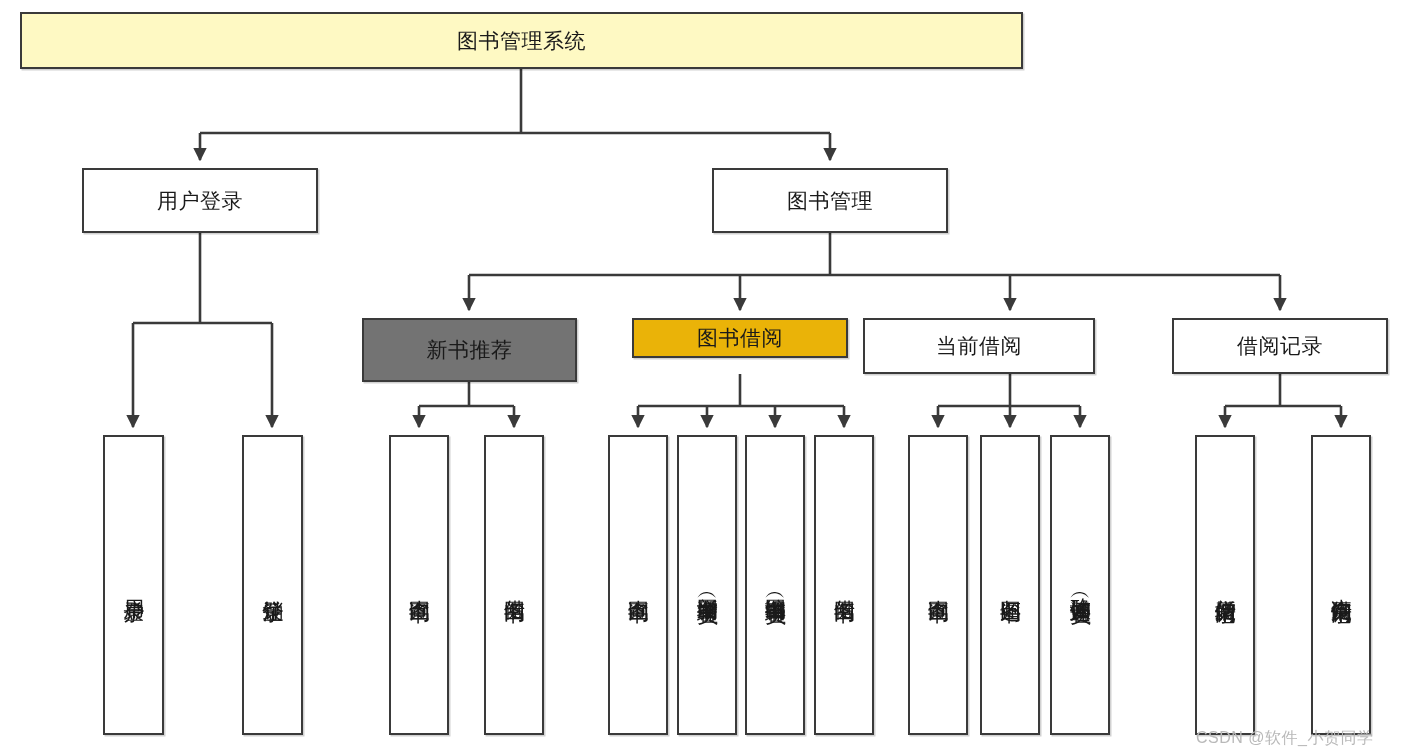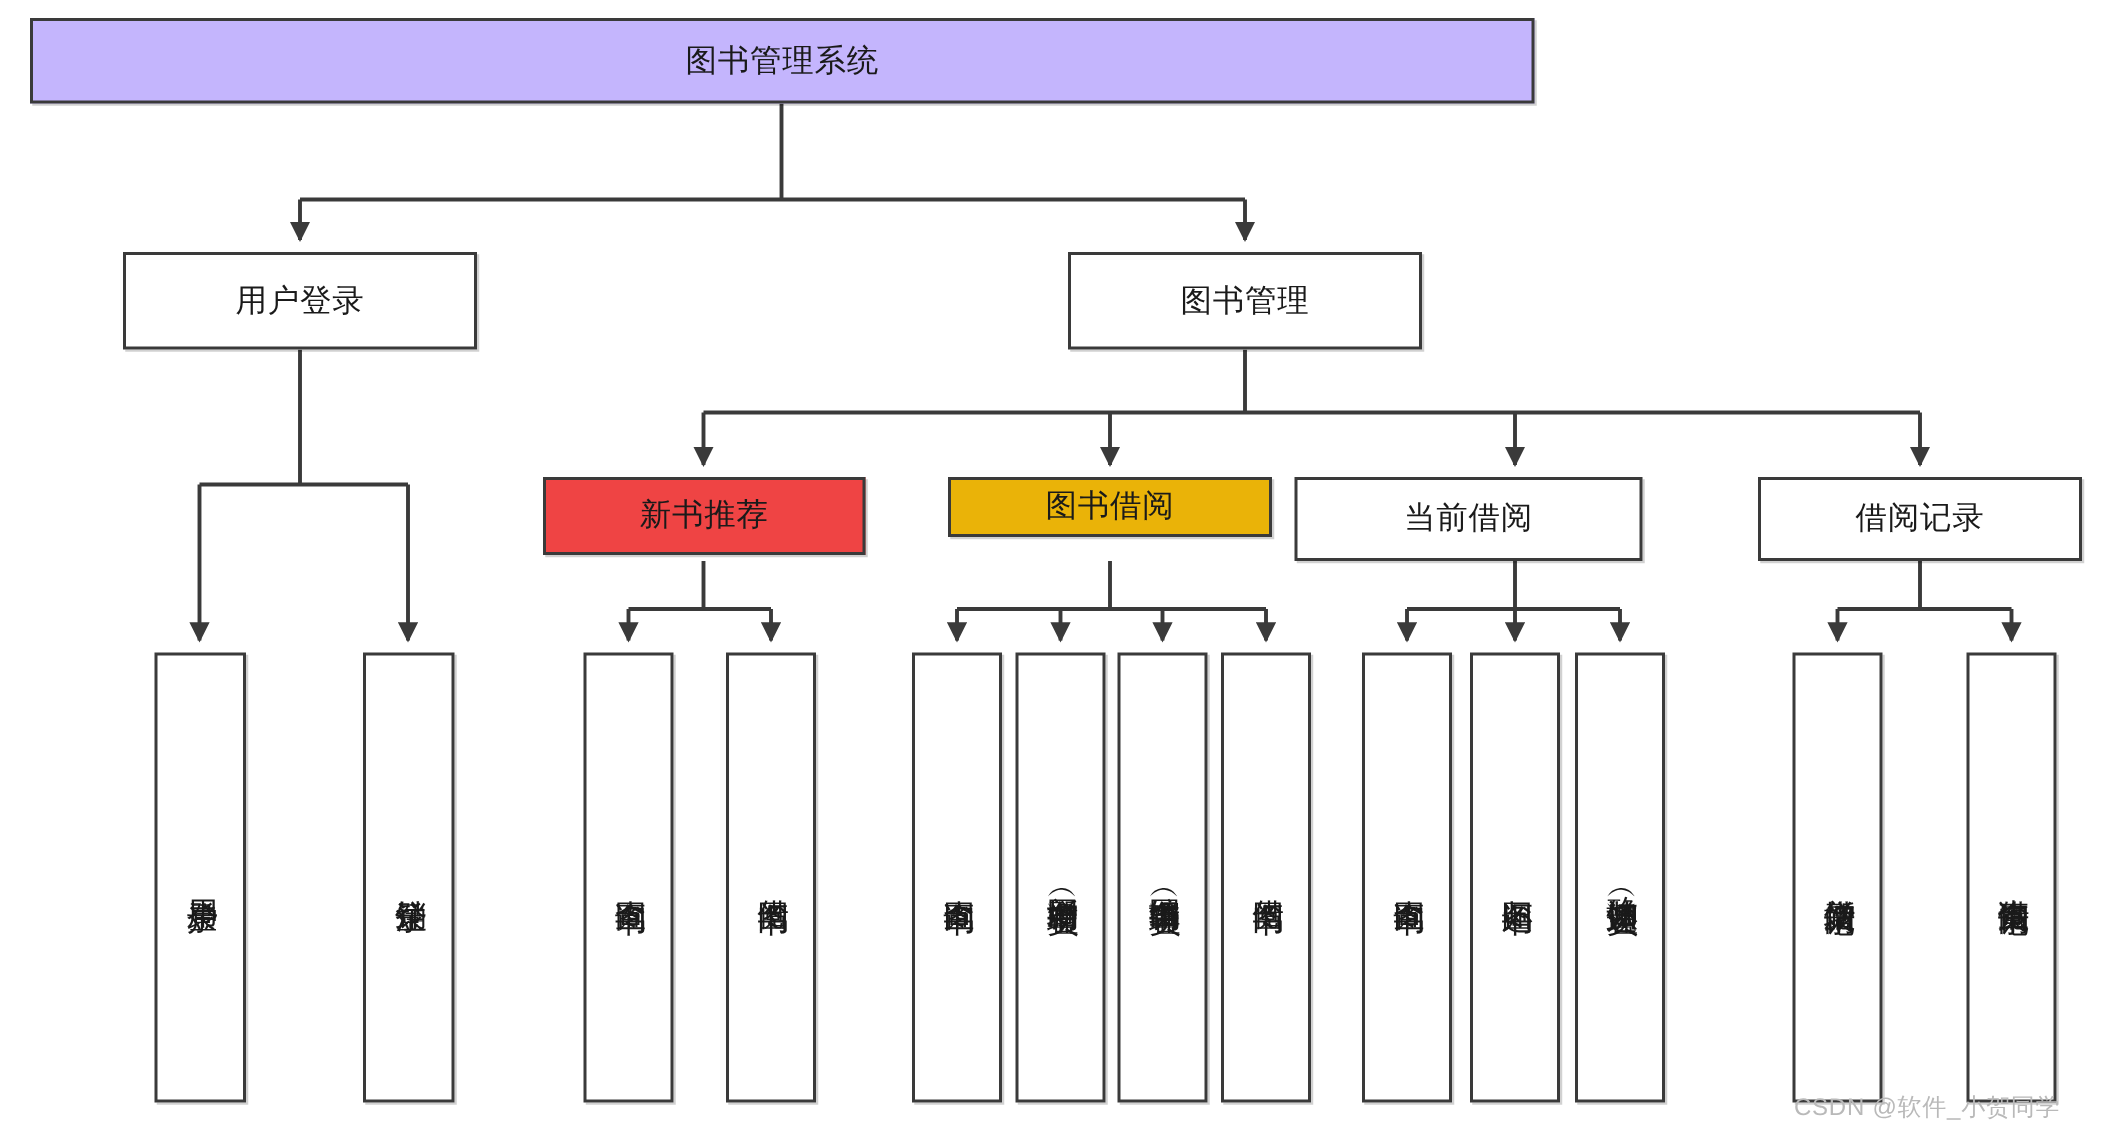--- a/index.html
+++ b/index.html
@@ -121,32 +121,32 @@
       <path d="M 1010 406 L 1010 427" marker-end="url(#arrow)"></path>
       <path d="M 1080 406 L 1080 427" marker-end="url(#arrow)"></path>
 
       <path d="M 1280 374 L 1280 406"></path>
       <path d="M 1225 406 L 1341 406"></path>
       <path d="M 1225 406 L 1225 427" marker-end="url(#arrow)"></path>
       <path d="M 1341 406 L 1341 427" marker-end="url(#arrow)"></path>
     </g>
   </svg>
 
-  <div class="node-box" style="left: 20px; top: 12px; width: 1003px; height: 57px; border-color: rgb(58, 58, 58); background: #c4b5fd;">
+  <div class="node-box" style="left: 20px; top: 12px; width: 1003px; height: 57px; border-color: rgb(58, 58, 58); background: #fef9c3;">
     <span class="node-label-h" style="color: rgb(26, 26, 26);">图书管理系统</span>
   </div>
 
   <div class="node-box" style="left: 82px; top: 168px; width: 236px; height: 65px; border-color: rgb(58, 58, 58); background: rgb(255, 255, 255);">
     <span class="node-label-h" style="color: rgb(26, 26, 26);">用户登录</span>
   </div>
   <div class="node-box" style="left: 712px; top: 168px; width: 236px; height: 65px; border-color: rgb(58, 58, 58); background: rgb(255, 255, 255); padding-left: 36px;">
     <span class="node-label-h" style="color: rgb(26, 26, 26);">图书管理</span>
   </div>
 
-  <div class="node-box" style="left: 362px; top: 318px; width: 215px; height: 52px; border-color: rgb(58, 58, 58); background: #ef4444;">
+  <div class="node-box" style="left: 362px; top: 318px; width: 215px; height: 64px; border-color: rgb(58, 58, 58); background: #737373;">
     <span class="node-label-h" style="color: rgb(26, 26, 26);">新书推荐</span>
   </div>
   <div class="node-box" style="left: 632px; top: 318px; width: 216px; height: 40px; border-color: rgb(58, 58, 58); background: #eab308;">
     <span class="node-label-h" style="color: rgb(26, 26, 26);">图书借阅</span>
   </div>
   <div class="node-box" style="left: 863px; top: 318px; width: 232px; height: 56px; border-color: rgb(58, 58, 58); background: rgb(255, 255, 255); padding-left: 44px;">
     <span class="node-label-h" style="color: rgb(26, 26, 26);">当前借阅</span>
   </div>
   <div class="node-box" style="left: 1172px; top: 318px; width: 216px; height: 56px; border-color: rgb(58, 58, 58); background: rgb(255, 255, 255);">
     <span class="node-label-h" style="color: rgb(26, 26, 26);">借阅记录</span>

